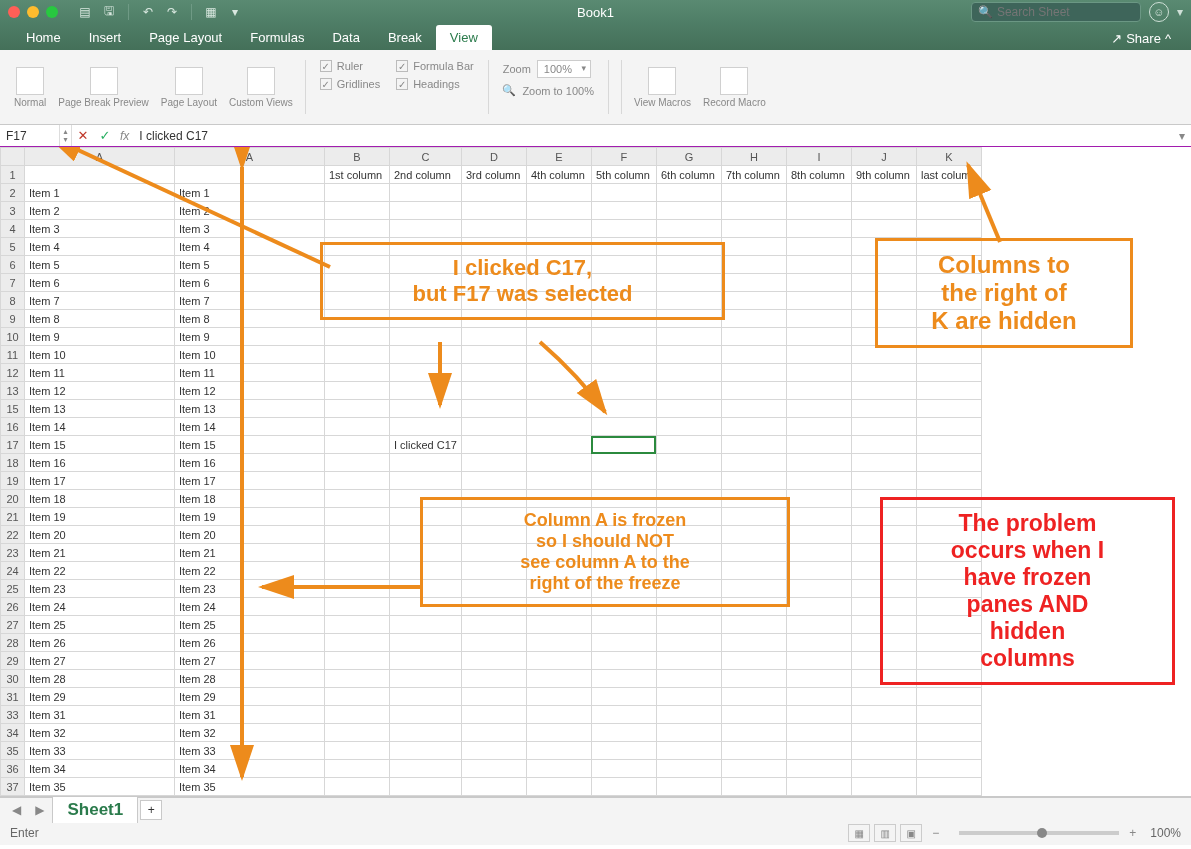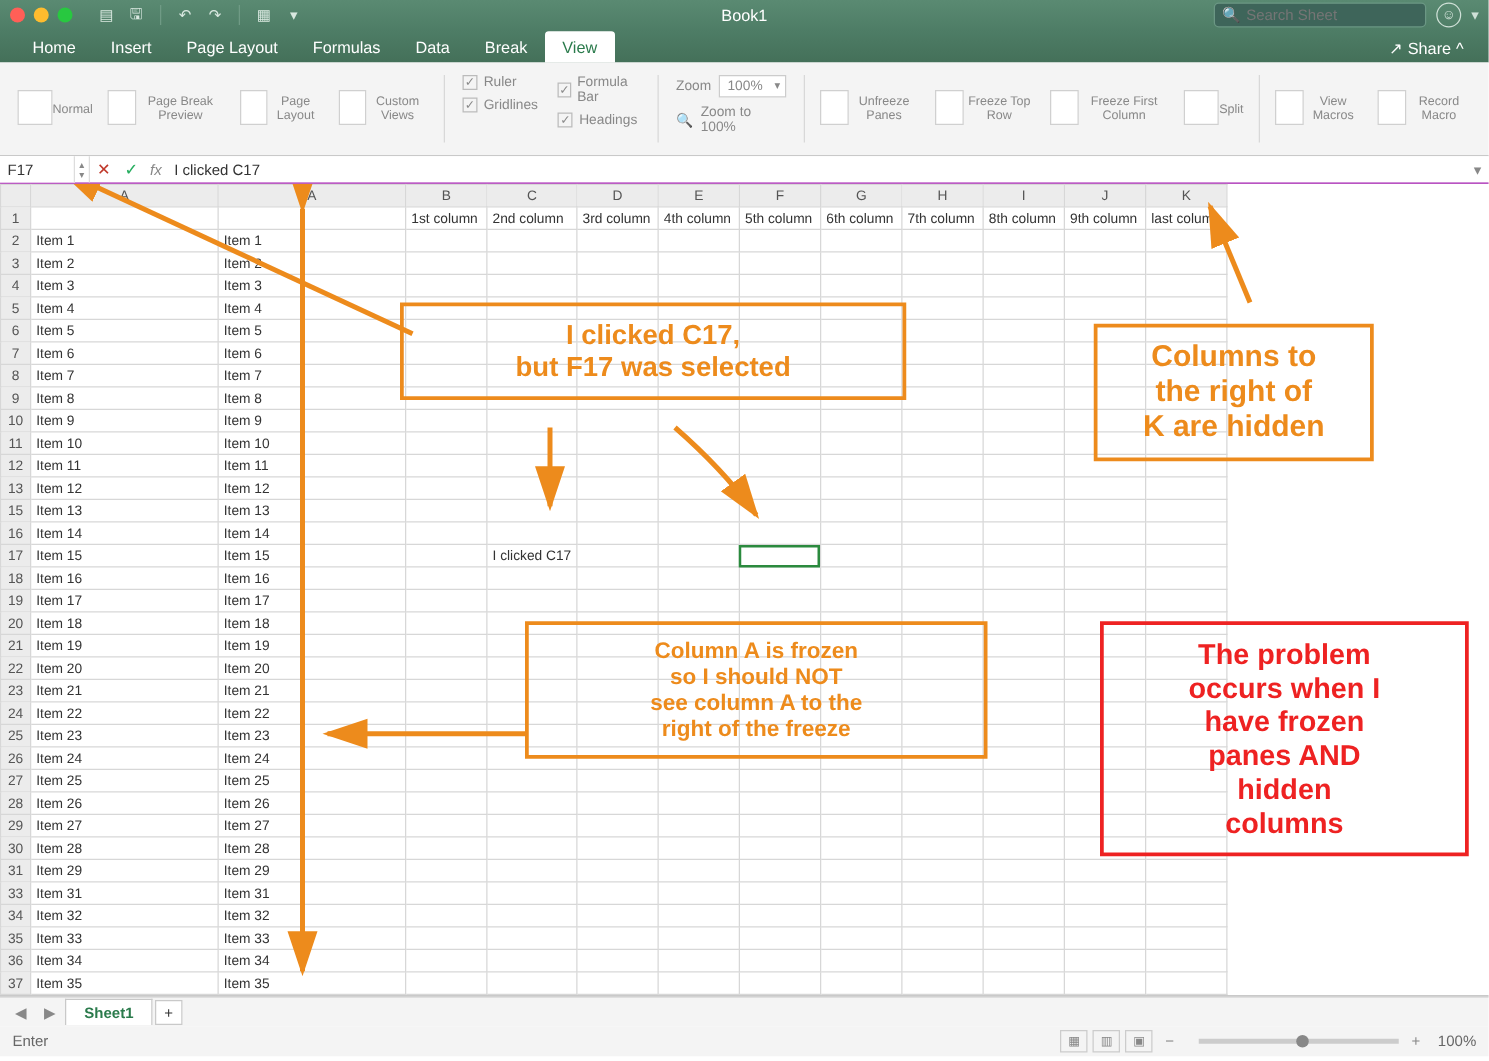--- a/index.html
+++ b/index.html
@@ -20,21 +20,21 @@
 .smiley { width:20px; height:20px; border:1.5px solid #cfe0d7; border-radius:50%; display:flex; align-items:center; justify-content:center; color:#cfe0d7; font-size:11px; }
 
 
 .menubar { height: 26px; background: linear-gradient(#4e7d66,#447059); display:flex; align-items:flex-end; padding:0 12px; color:#fff; font-size:13px; }
 .menu-item { padding: 5px 14px 5px; cursor:pointer; }
 .menu-item.active { background:#fff; color:#2b7b4c; border-radius:3px 3px 0 0; }
 .menu-right { margin-left:auto; display:flex; align-items:center; gap:4px; padding:4px 8px; }
 
 
 .ribbon { height: 75px; background:#f4f4f4; border-bottom:1px solid #c9c9c9; display:flex; align-items:stretch; padding:4px 8px; gap:0; color:#888; font-size:11px; }
-.rgroup { display:flex; flex-direction:row; align-items:center; justify-content:center; padding:0 6px; }
+.rgroup { display:flex; flex-direction:column; align-items:center; justify-content:center; padding:0 6px; }
 .rgroup .ricon { width:28px; height:28px; border:1px solid #d0d0d0; background:#fff; margin-bottom:2px; }
 .rgroup .rlabel { font-size:10px; text-align:center; line-height:1.1; }
 .rsep { width:1px; background:#d8d8d8; margin:6px 6px; }
 .rchecks { display:flex; flex-direction:column; gap:6px; padding:6px 8px; }
 .rcheck { display:flex; align-items:center; gap:5px; }
 .rcheck .cb { width:12px; height:12px; border:1px solid #bbb; display:flex; align-items:center; justify-content:center; font-size:10px; color:#888; }
 .zoom-area { display:flex; flex-direction:column; gap:6px; padding:6px 8px; }
 .zoom-row { display:flex; align-items:center; gap:6px; }
 .zoom-select { border:1px solid #ccc; background:#fff; padding:2px 18px 2px 6px; font-size:11px; color:#888; position:relative; }
 .zoom-select::after { content:"▾"; position:absolute; right:4px; top:2px; font-size:9px; }
@@ -55,21 +55,21 @@
 table.sheet th, table.sheet td { border:1px solid #d7d7d7; font-size:11px; padding:0 4px; height:18px; background:#fff; overflow:hidden; white-space:nowrap; }
 table.sheet th { background:#ececec; font-weight:normal; text-align:center; color:#555; }
 th.corner { background:#ececec; }
 th.rowhdr { text-align:right; width:24px; background:#ececec; padding-right:4px; }
 .freeze-line-v { border-left:1px solid #888 !important; }
 td.selected { outline:2px solid #2b8a3e; outline-offset:-2px; background:#fff; }
 
 
 .tabbar { height:24px; background:#f4f4f4; border-top:1px solid #c9c9c9; display:flex; align-items:center; padding:0 6px; gap:2px; }
 .tab-nav { color:#888; padding:0 6px; font-size:12px; }
-.sheet-tab { background:#fff; border:1px solid #c9c9c9; border-bottom:none; padding:3px 14px; font-size:12px; }
+.sheet-tab { background:#fff; border:1px solid #c9c9c9; border-bottom:none; padding:3px 14px; font-size:17px; }
 .sheet-tab.active { font-weight:bold; color:#2b7b4c; }
 .add-sheet { width:22px; height:20px; border:1px solid #c9c9c9; text-align:center; line-height:18px; background:#fff; }
 
 
 .statusbar { height:24px; background:#f4f4f4; display:flex; align-items:center; padding:0 10px; font-size:12px; color:#666; }
 .statusbar .spacer { flex:1; }
 .view-btn { width:22px; height:18px; border:1px solid #ccc; margin-left:4px; display:flex; align-items:center; justify-content:center; font-size:10px; color:#888; }
 .zoom-slider { width:160px; height:4px; background:#ccc; margin:0 10px; position:relative; }
 .zoom-slider .thumb { width:10px; height:10px; background:#888; border-radius:50%; position:absolute; top:-3px; left:78px; }
 
@@ -170,38 +170,20 @@
     <div class="zoom-row">
       <span>Zoom</span>
       <span class="zoom-select">100%</span>
     </div>
     <div class="zoom-row">
       <span>🔍</span>
       <span>Zoom to 100%</span>
     </div>
   </div>
   <div class="rsep"></div>
-  <div style="display:flex" id="ribbon-panes">
-      <div class="rgroup">
-        <div class="ricon"></div>
-        <div class="rlabel">Unfreeze Panes</div>
-      </div>
-      <div class="rgroup">
-        <div class="ricon"></div>
-        <div class="rlabel">Freeze Top Row</div>
-      </div>
-      <div class="rgroup">
-        <div class="ricon"></div>
-        <div class="rlabel">Freeze First Column</div>
-      </div>
-      <div class="rgroup">
-        <div class="ricon"></div>
-        <div class="rlabel">Split</div>
-      </div>
-    </div>
   <div class="rsep"></div>
   <div style="display:flex" id="ribbon-macros">
       <div class="rgroup">
         <div class="ricon"></div>
         <div class="rlabel">View Macros</div>
       </div>
       <div class="rgroup">
         <div class="ricon"></div>
         <div class="rlabel">Record Macro</div>
       </div>
@@ -800,21 +782,21 @@
 
     <path d="M420,440 L262,440" stroke="#ed8b1c" stroke-width="4" fill="none" marker-end="url(#ah)"></path>
 
     <line x1="242" y1="20" x2="242" y2="630" stroke="#ed8b1c" stroke-width="4" marker-end="url(#ah)" marker-start="url(#ah)"></line>
 
     <path d="M330,120 Q200,60 50,-10" stroke="#ed8b1c" stroke-width="4" fill="none" marker-end="url(#ah)"></path>
   </svg>
 
   <div class="anno anno-box orange" style="left:320px; top:95px; width:405px; font-size:22px"><span style="white-space:pre-line">I clicked C17,
 but F17 was selected</span></div>
-  <div class="anno anno-box orange" style="left:875px; top:112px; width:224px; font-size:24px"><span style="white-space:pre-line">Columns to
+  <div class="anno anno-box orange" style="left:875px; top:91px; width:258px; font-size:24px"><span style="white-space:pre-line">Columns to
 the right of
 K are hidden</span></div>
   <div class="anno anno-box orange" style="left:420px; top:350px; width:370px; font-size:18px"><span style="white-space:pre-line">Column A is frozen
 so I should NOT
 see column A to the
 right of the freeze</span></div>
   <div class="anno anno-box red" style="left:880px; top:350px; width:295px; font-size:23px"><span style="white-space:pre-line">The problem
 occurs when I
 have frozen
 panes AND

